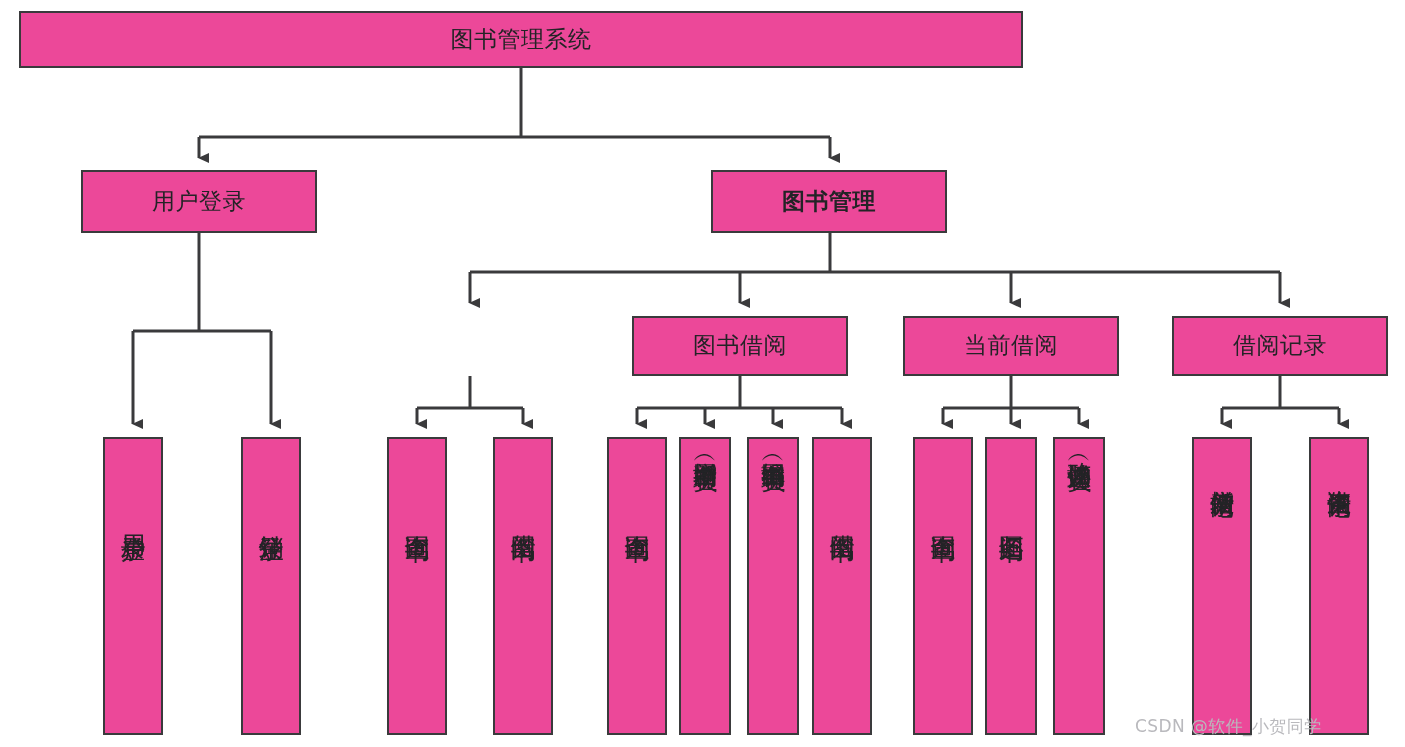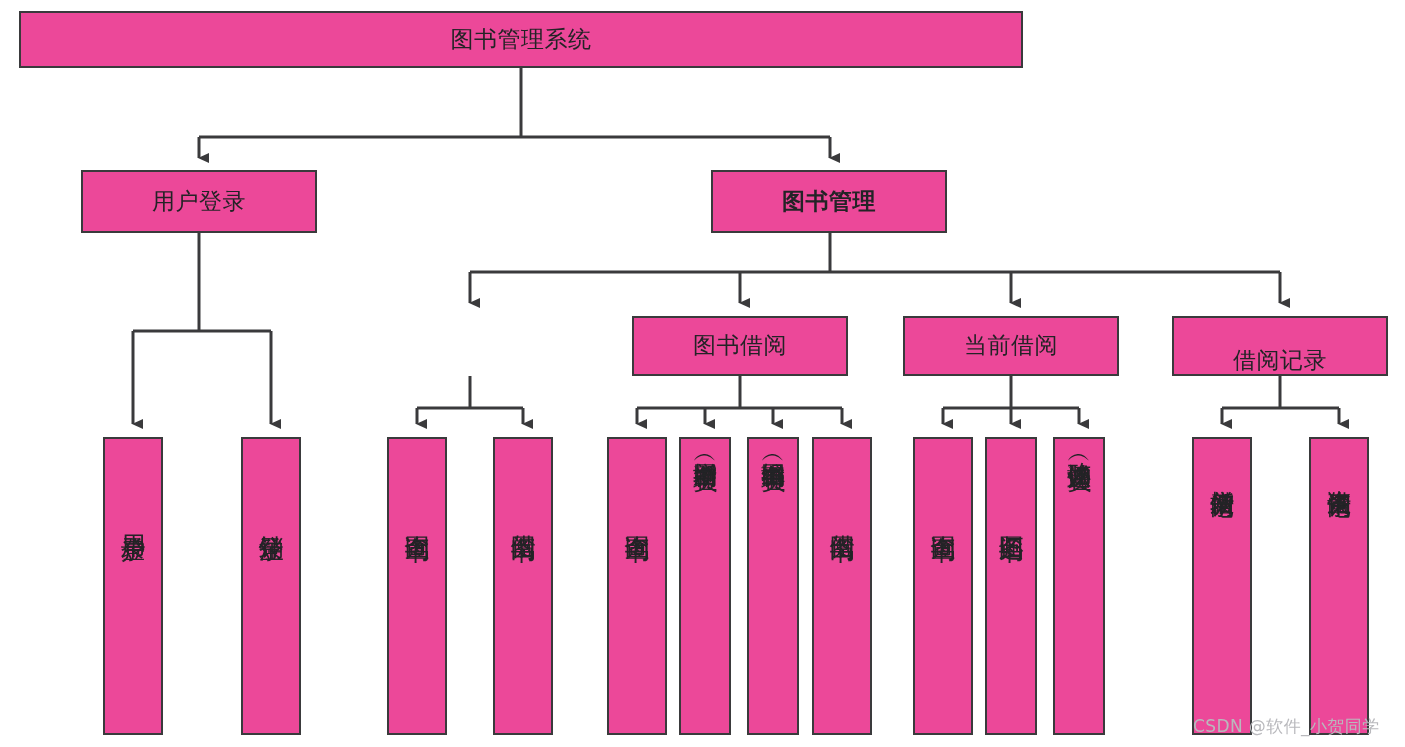--- a/index.html
+++ b/index.html
@@ -138,21 +138,21 @@
   <div class="node horiz" style="left:711px; top:170px; width:236px; height:63px;font-weight:bold;">
     <span class="label">图书管理</span>
   </div>
 
   <div class="node horiz" style="left:632px; top:316px; width:216px; height:60px;">
     <span class="label">图书借阅</span>
   </div>
   <div class="node horiz" style="left:903px; top:316px; width:216px; height:60px;">
     <span class="label">当前借阅</span>
   </div>
-  <div class="node horiz" style="left:1172px; top:316px; width:216px; height:60px;align-items:flex-end;">
+  <div class="node horiz" style="left:1172px; top:316px; width:216px; height:60px;">
     <span class="label">借阅记录</span>
   </div>
 
   <div class="node vert" style="left:103px; top:437px; width:60px; height:298px; padding-top:76px;">
     <span class="label">用户登录</span>
   </div>
   <div class="node vert" style="left:241px; top:437px; width:60px; height:298px; padding-top:76px;">
     <span class="label">注销登录</span>
   </div>
 
@@ -186,15 +186,15 @@
     <span class="label">确认归还（管理员）</span>
   </div>
 
   <div class="node vert tall" style="left:1192px; top:437px; width:60px; height:298px; padding-top:32px;">
     <span class="label">新增借阅记录</span>
   </div>
   <div class="node vert tall" style="left:1309px; top:437px; width:60px; height:298px; padding-top:32px;">
     <span class="label">查询借阅记录</span>
   </div>
 
-  <div class="watermark" style="left:1193px; top:715px;">CSDN @软件_小贺同学</div>
+  <div class="watermark" style="left:1135px; top:715px;">CSDN @软件_小贺同学</div>
 
 </div>
 
 </body></html>

